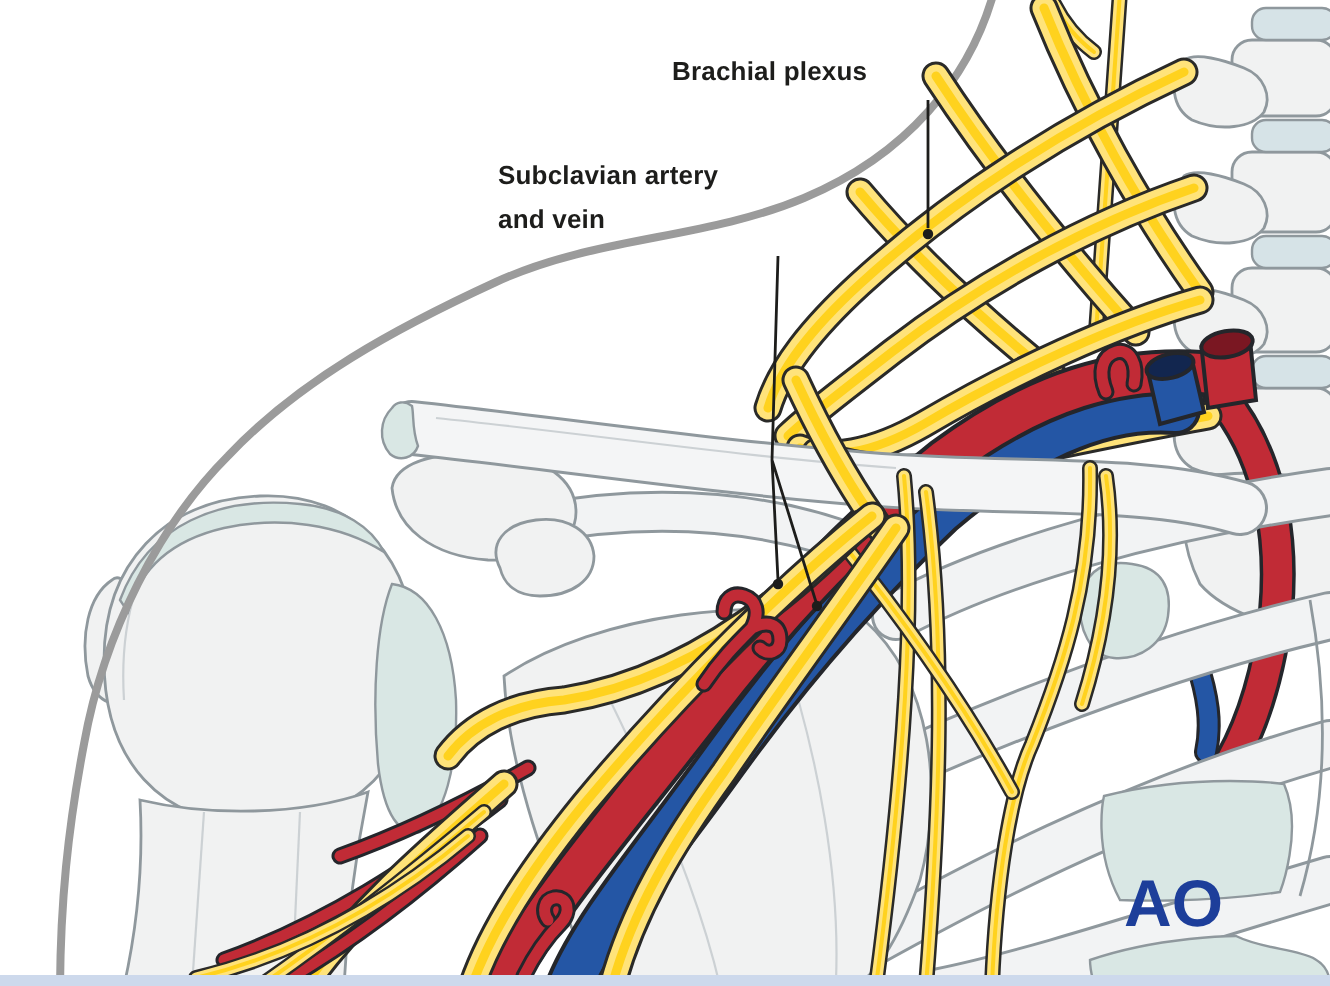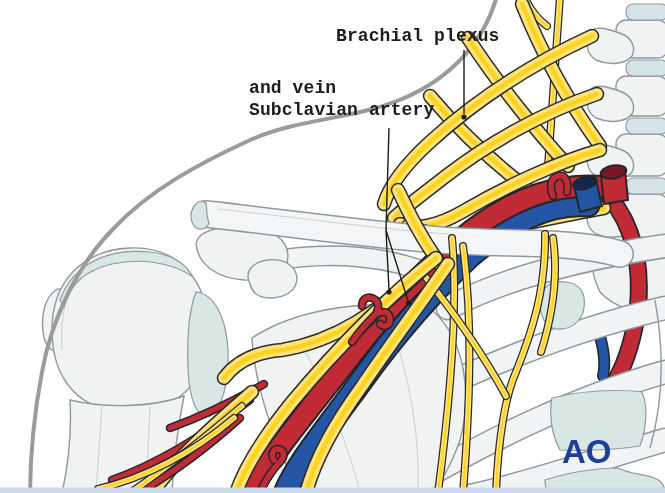--- a/index.html
+++ b/index.html
@@ -1,20 +1,20 @@
 <!DOCTYPE html>
 <html style="--background: #ffffff; --label-text: #1d1d1b; --nerve-base: #ffe37a; --nerve-core: #ffd21e; --nerve-outline: #2a2a28; --artery: #c12b36; --artery-dark: #7a1722; --vein: #2456a5; --vein-dark: #12264f; --bone-fill: #f1f2f2; --bone-stroke: #8f989d; --cartilage: #d9e7e4; --disc: #d6e3e7; --contour: #9b9b9b; --logo-blue: #1d3e9a; --footer-strip: #cdd9ec;"><head>
 <meta charset="utf-8">
 <style>
   html,body{margin:0;padding:0;background:#fff;}
   #stage{position:relative;width:665px;height:493px;overflow:hidden;background:var(--background,#fff);
          font-family:"Liberation Sans",sans-serif;}
   #art{position:absolute;left:0;top:0;}
-  .label{position:absolute;color:var(--label-text,#1d1d1b);font-size:18px;font-weight:bold;
-         line-height:22px;white-space:nowrap;letter-spacing:.1px;font-family:Liberation Mono, monospace;}
+  .label{position:absolute;color:var(--label-text,#1d1d1b);font-size:13px;font-weight:bold;
+         line-height:22px;white-space:nowrap;letter-spacing:.1px;}
   
   .bone{fill:var(--bone-fill,#f1f2f2);stroke:var(--bone-stroke,#8f989d);stroke-width:1.4;}
   .bone-line{stroke:#ccd1d4;fill:none;stroke-width:1.1;}
   .cart{fill:var(--cartilage,#d9e7e4);stroke:var(--bone-stroke,#8f989d);stroke-width:1.2;}
   .disc{fill:var(--disc,#d6e3e7);stroke:var(--bone-stroke,#8f989d);stroke-width:1.2;}
   .contour{stroke:var(--contour,#9b9b9b);stroke-width:4;fill:none;stroke-linecap:round;}
   
   use{fill:none;stroke-linecap:round;stroke-linejoin:round;}
   .rib use:nth-of-type(1){stroke:var(--bone-stroke,#8f989d);stroke-width:25;}
   .rib use:nth-of-type(2){stroke:#f2f3f4;stroke-width:22;}
@@ -331,16 +331,16 @@
     <circle class="dot" cx="408.5" cy="303" r="2.6"></circle>
   </g>
 
   <text class="logo-text" x="562" y="463">AO</text>
 
   <rect class="footer" x="0" y="487.5" width="665" height="5.5"></rect>
 </svg>
 
 <div class="label" style="left:336px;top:25px;">Brachial plexus</div>
 <div class="label" style="left:249px;top:77px;">
+  <div>Subclavian artery</div>
   <div>and vein</div>
-  <div>Subclavian artery</div>
 </div>
 </div>
 
 </body></html>

